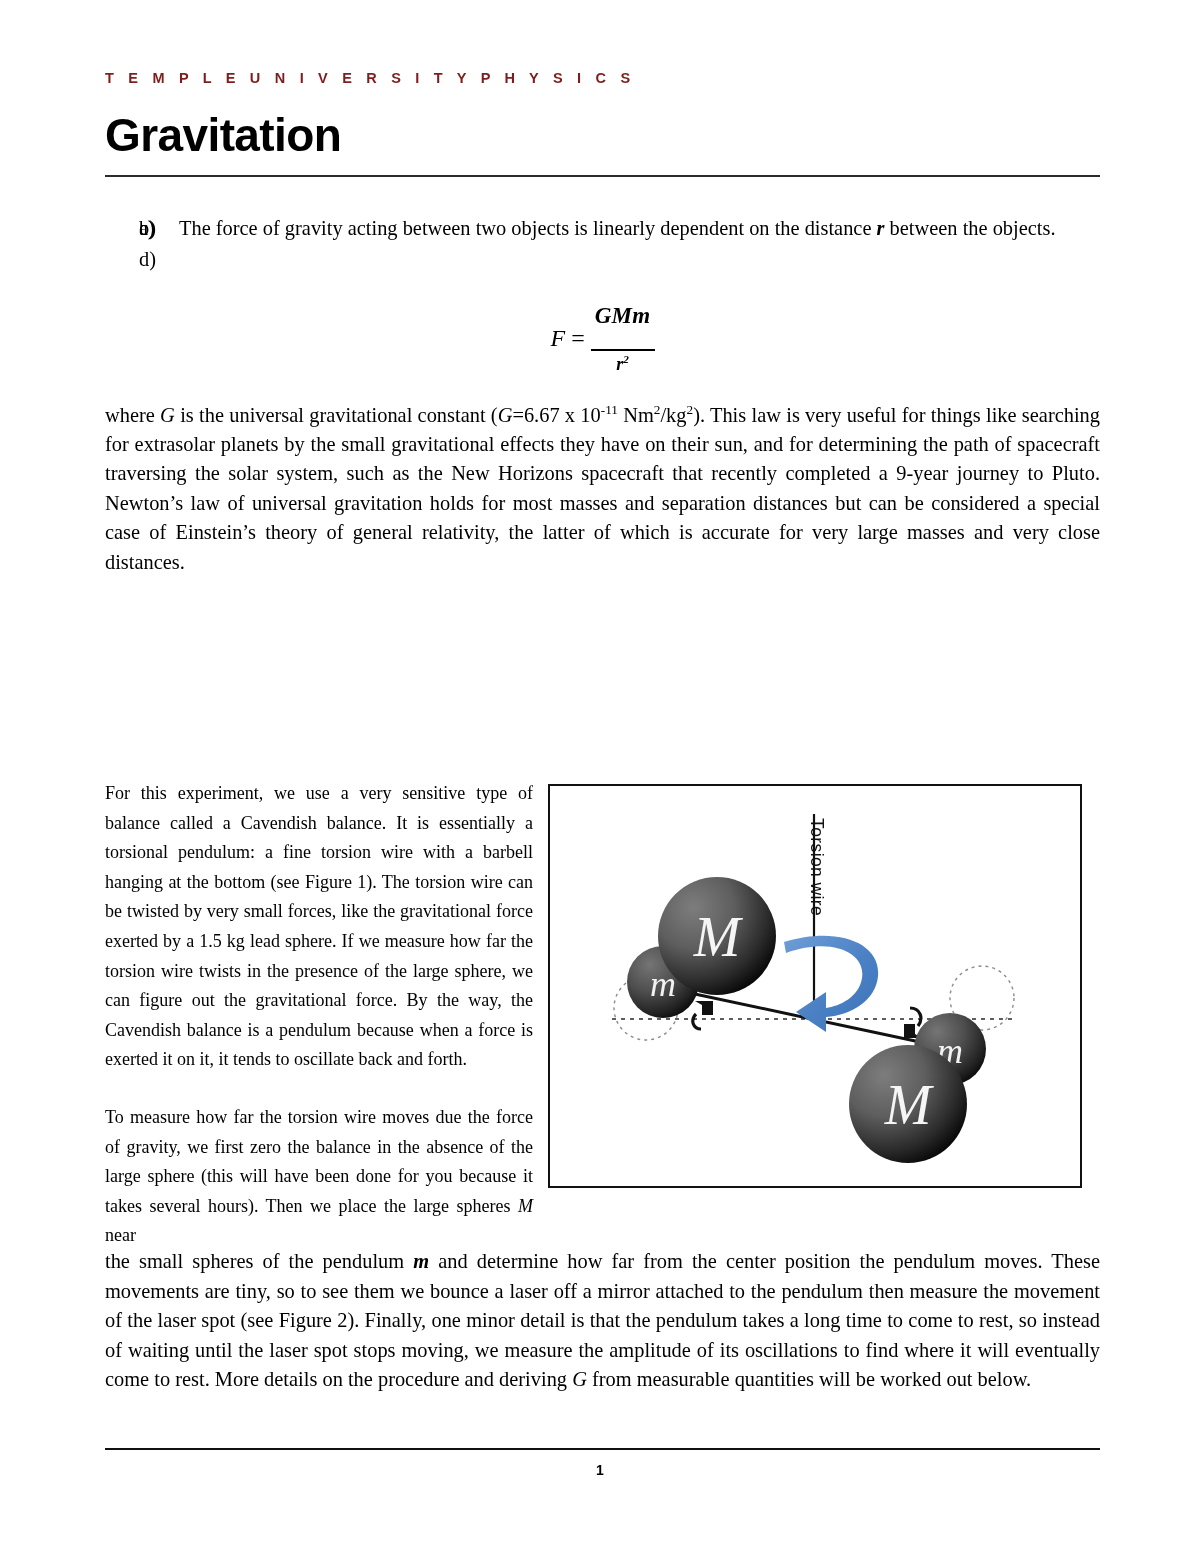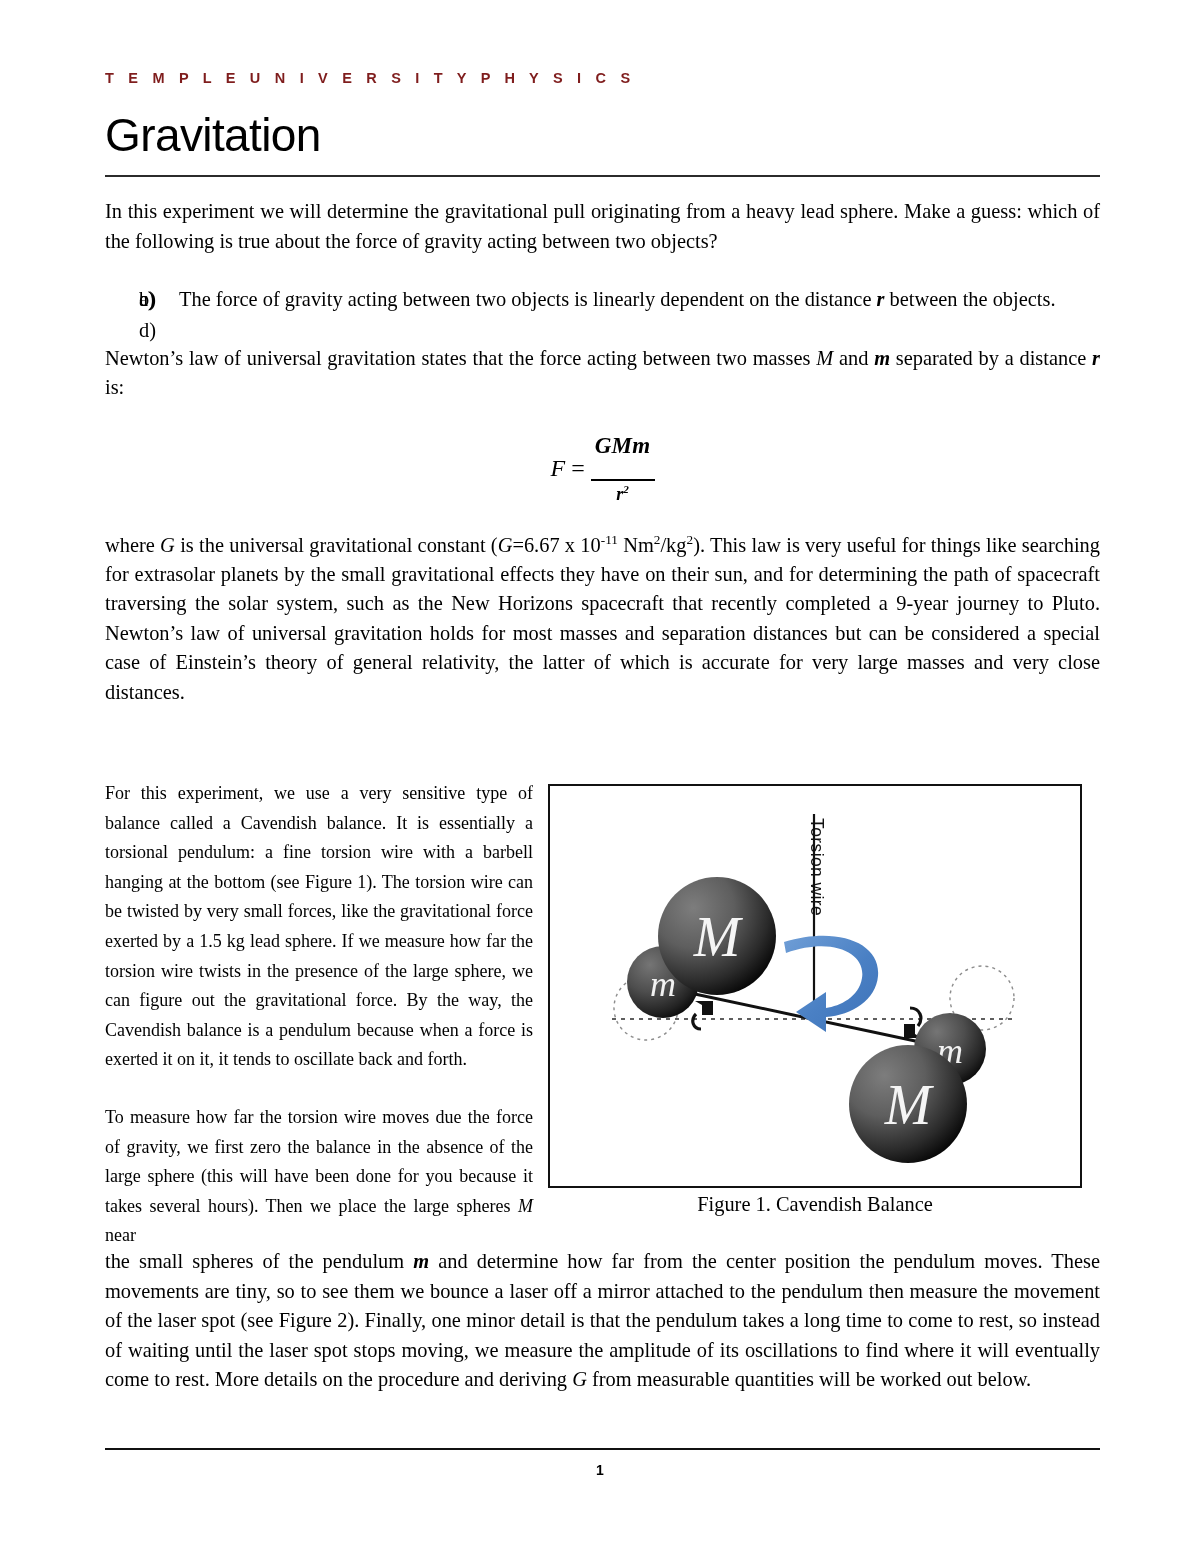--- a/index.html
+++ b/index.html
@@ -35,21 +35,21 @@
     font-family: "Liberation Sans", "DejaVu Sans", sans-serif;
     font-weight: bold;
     font-size: 14.5px;
     letter-spacing: 5.2px;
     margin-top: 70px;
     color: #7f1d1d;
     white-space: nowrap;
   }
   .doc-title {
     font-family: "Liberation Sans", "DejaVu Sans", sans-serif;
-    font-weight: normal;
+    font-weight: bold;
     font-size: 46px;
     letter-spacing: -0.6px;
     margin-top: 26px;
     line-height: 1.0;
     color: #000;
   }
   .title-rule {
     margin-top: 17px;
     border: 0;
     border-top: 2.4px solid #2b2b2b;
@@ -235,21 +235,20 @@
 <div class="page">
 
   <div class="content">
 
     <div class="kicker">T E M P L E   U N I V E R S I T Y   P H Y S I C S</div>
 
     <div class="doc-title">Gravitation</div>
 
     <hr class="title-rule">
 
-    <p class="body first"><span>In this experiment we will determine the gravitational pull originating from a heavy lead sphere. Make a guess: which of the following is true about the force of gravity acting between two objects?</span></p>
 
     <div class="gap-m"></div>
 
     <ol class="answers">
       <li class="body">
         <span class="marker">a)</span>
       </li>
       <li class="body">
         <span class="marker">b)</span>
       </li>
@@ -257,21 +256,20 @@
         <span class="marker">c)</span>
         <span>The force of gravity acting between two objects is linearly dependent on the distance </span><span class="mathvar-b">r</span><span> between the objects.</span>
       </li>
       <li class="body">
         <span class="marker">d)</span>
       </li>
     </ol>
 
     <div class="gap-m"></div>
 
-    <p class="body"><span>Newton’s law of universal gravitation states that the force acting between two masses </span><span class="mathvar">M</span><span> and </span><span class="mathvar-b">m</span><span> separated by a distance </span><span class="mathvar-b">r</span><span> is:</span></p>
 
     <div class="equation">
       <span class="eq-F">F</span><span class="eq-eq">=</span><span class="frac">
         <span class="num">GMm</span>
         <span class="bar"></span>
         <span class="den"><span>r</span><sup>2</sup></span>
       </span>
     </div>
 
     <div class="gap-s"></div>
@@ -339,21 +337,20 @@
       <circle cx="400" cy="263" r="36" fill="url(#sphgradsm)"></circle>
       <text x="400" y="277" text-anchor="middle" fill="#f2f2f2" font-size="36" font-style="italic" font-family="Liberation Serif, DejaVu Serif, serif">m</text>
 
       <circle cx="358" cy="318" r="59" fill="url(#sphgrad)"></circle>
       <text x="358" y="338" text-anchor="middle" fill="#f5f5f5" font-size="56" font-style="italic" font-family="Liberation Serif, DejaVu Serif, serif">M</text>
     </svg>
   </div>
 
   <div class="wire-label">Torsion wire</div>
 
-  <div class="figure-caption">Figure 1. Cavendish Balance</div>
 
   <div class="col-left">
     <p>For this experiment, we use a very sensitive type of balance called a Cavendish balance. It is essentially a torsional pendulum: a fine torsion wire with a barbell hanging at the bottom (see Figure 1). The torsion wire can be twisted by very small forces, like the gravitational force exerted by a 1.5 kg lead sphere. If we measure how far the torsion wire twists in the presence of the large sphere, we can figure out the gravitational force. By the way, the Cavendish balance is a pendulum because when a force is exerted it on it, it tends to oscillate back and forth.</p>
     <div class="spacer"></div>
     <p><span>To measure how far the torsion wire moves due the force of gravity, we first zero the balance in the absence of the large sphere (this will have been done for you because it takes several hours). Then we place the large spheres </span><span class="mathvar">M</span><span> near</span></p>
   </div>
 
   <div class="tail">
     <p><span>the small spheres of the pendulum </span><span class="mathvar-b">m</span><span> and determine how far from the center position the pendulum moves. These movements are tiny, so to see them we bounce a laser off a mirror attached to the pendulum then measure the movement of the laser spot (see Figure 2). Finally, one minor detail is that the pendulum takes a long time to come to rest, so instead of waiting until the laser spot stops moving, we measure the amplitude of its oscillations to find where it will eventually come to rest. More details on the procedure and deriving </span><span class="mathvar">G</span><span> from measurable quantities will be worked out below.</span></p>
   </div>

